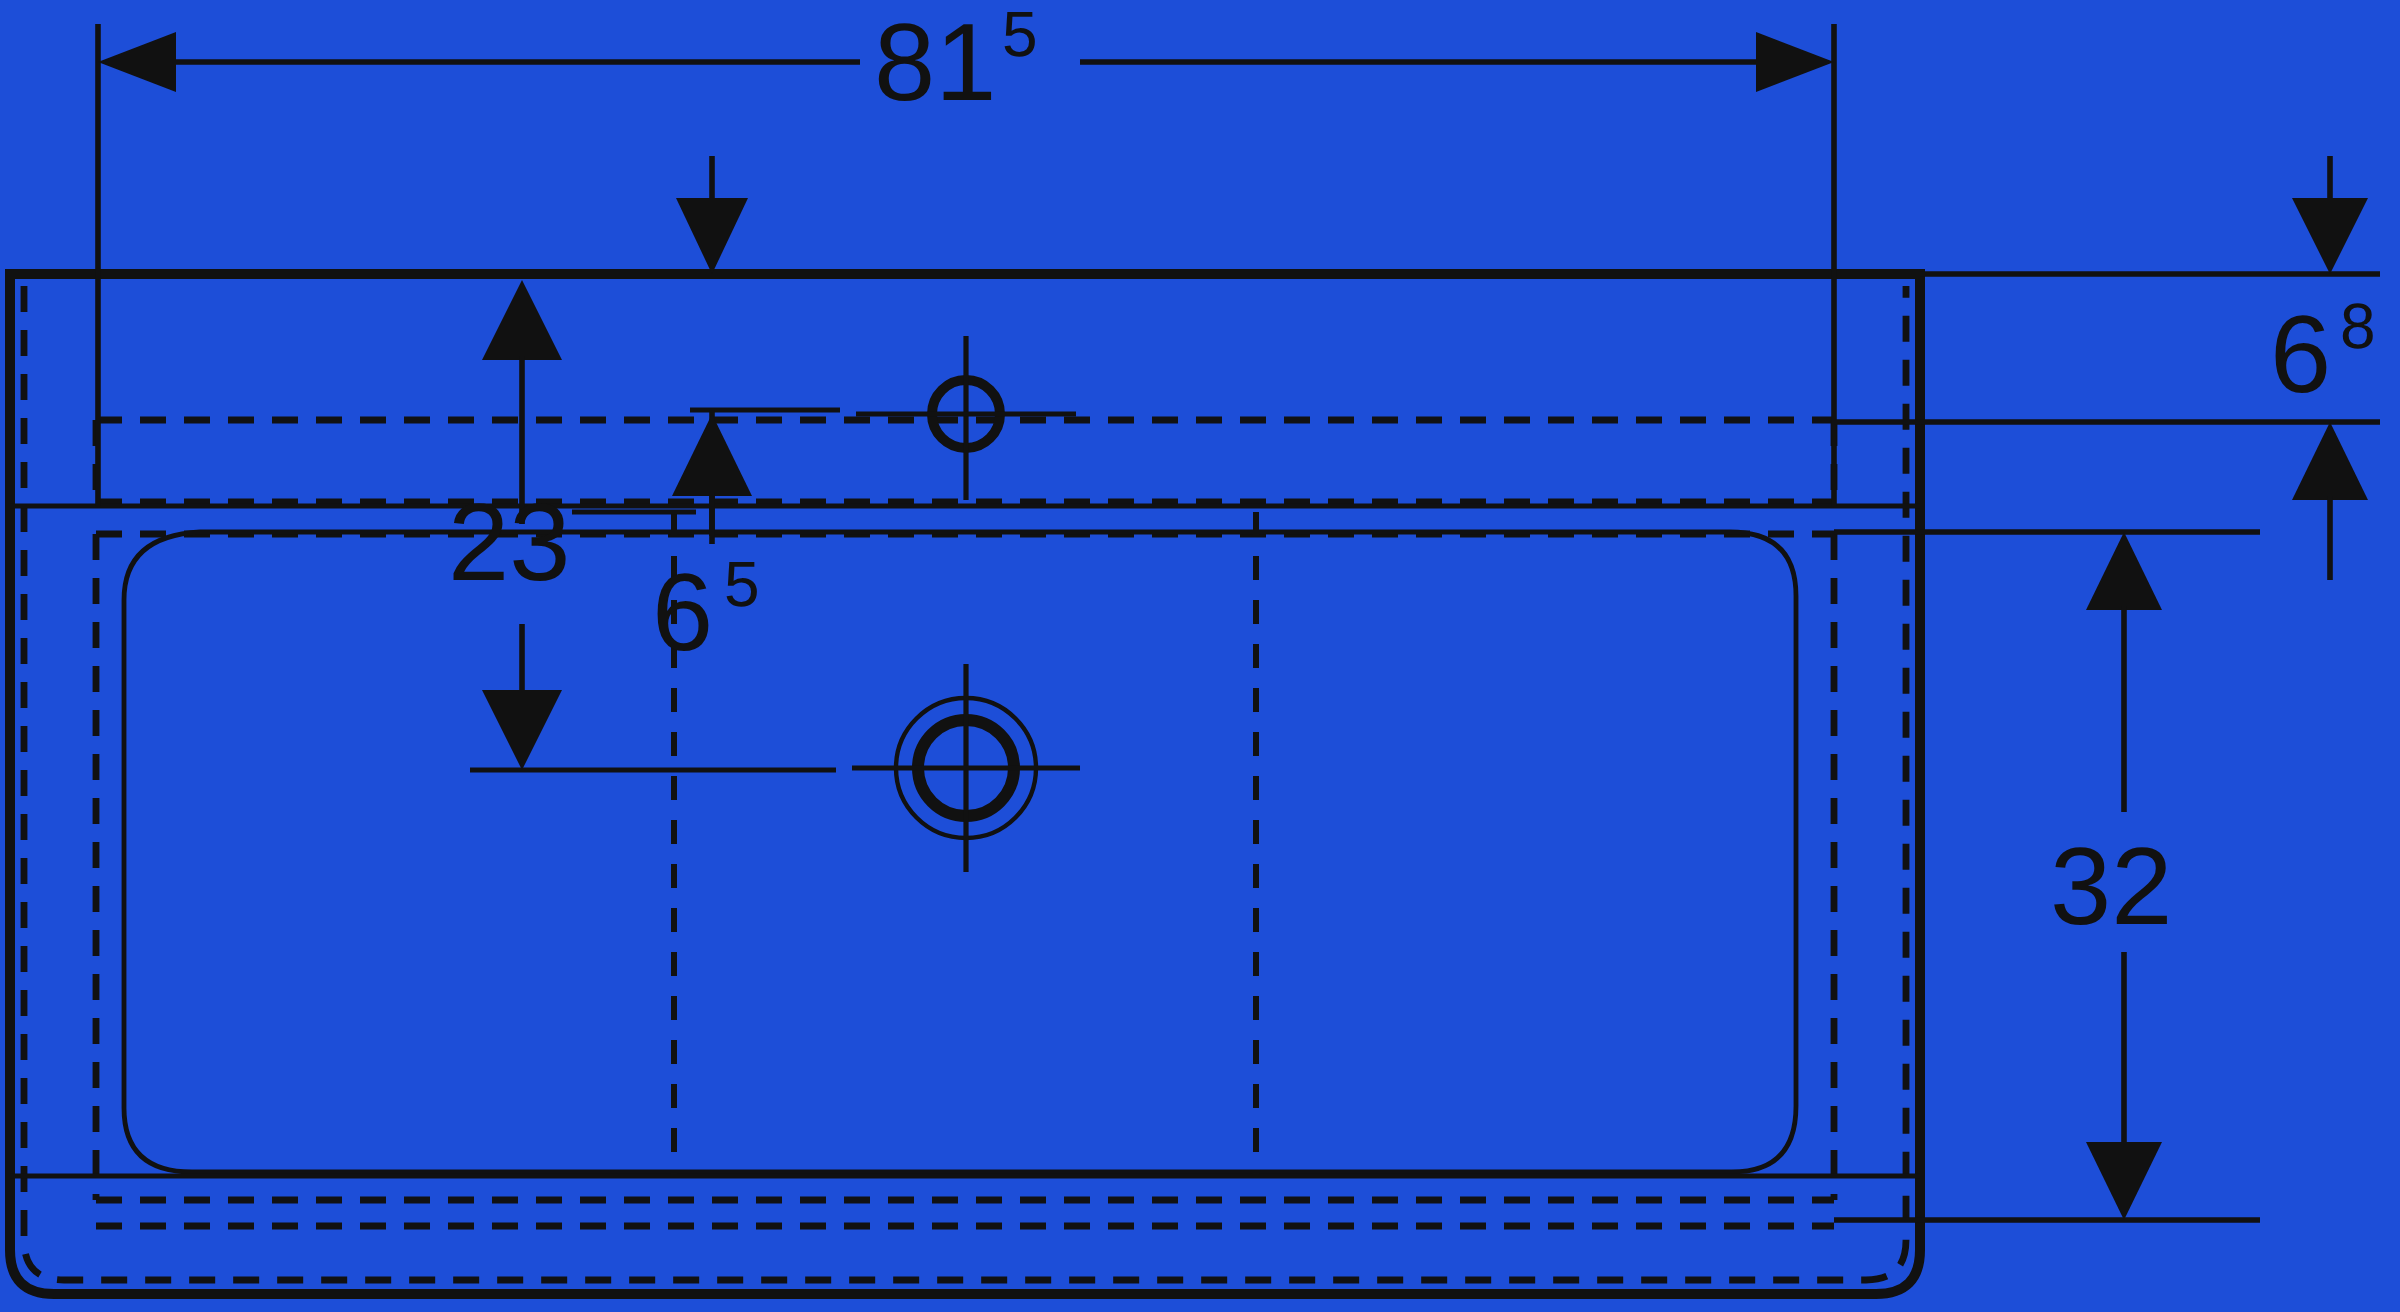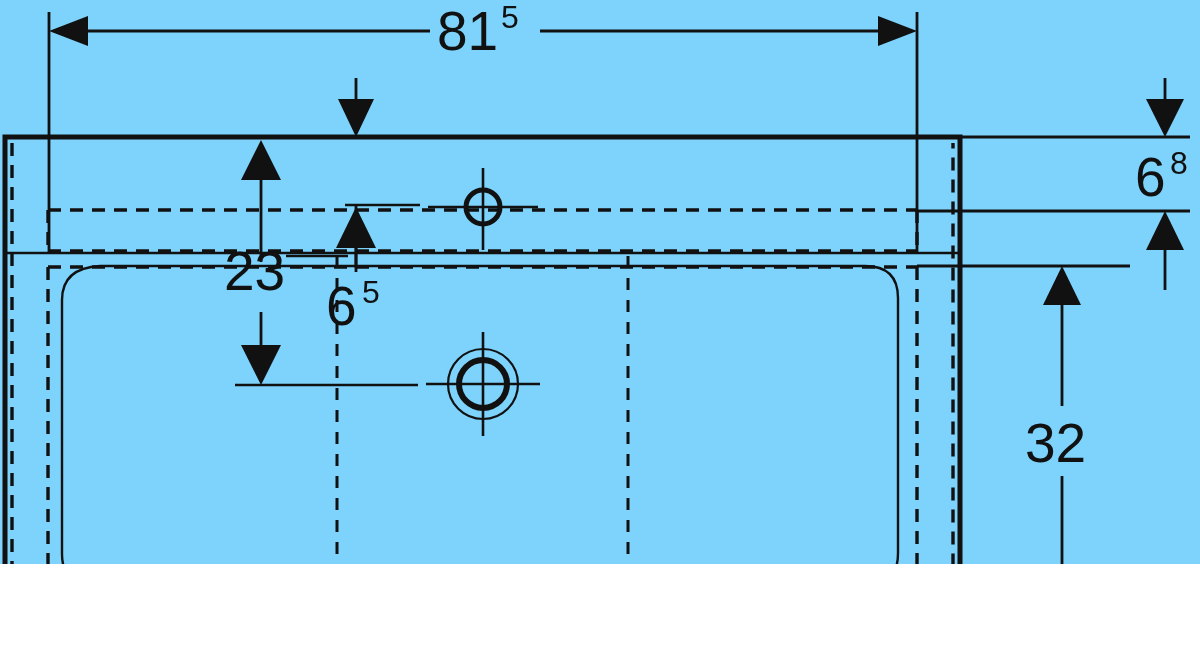--- a/index.html
+++ b/index.html
@@ -6,22 +6,22 @@
     margin: 0;
     padding: 0;
     background: #ffffff;
   }
   body {
     font-family: "Liberation Sans", sans-serif;
   }
   #drawing-root {
     position: relative;
     width: 1200px;
-    height: 564px;
-    background: #7dd3fc;
+    height: 656px;
+    background: #1d4ed8;
     overflow: hidden;
     text-decoration: underline;
   }
   svg.sheet {
     display: block;
     width: 1200px;
     height: 656px;
   }
   .dim-text {
     font-family: "Liberation Sans", sans-serif;

